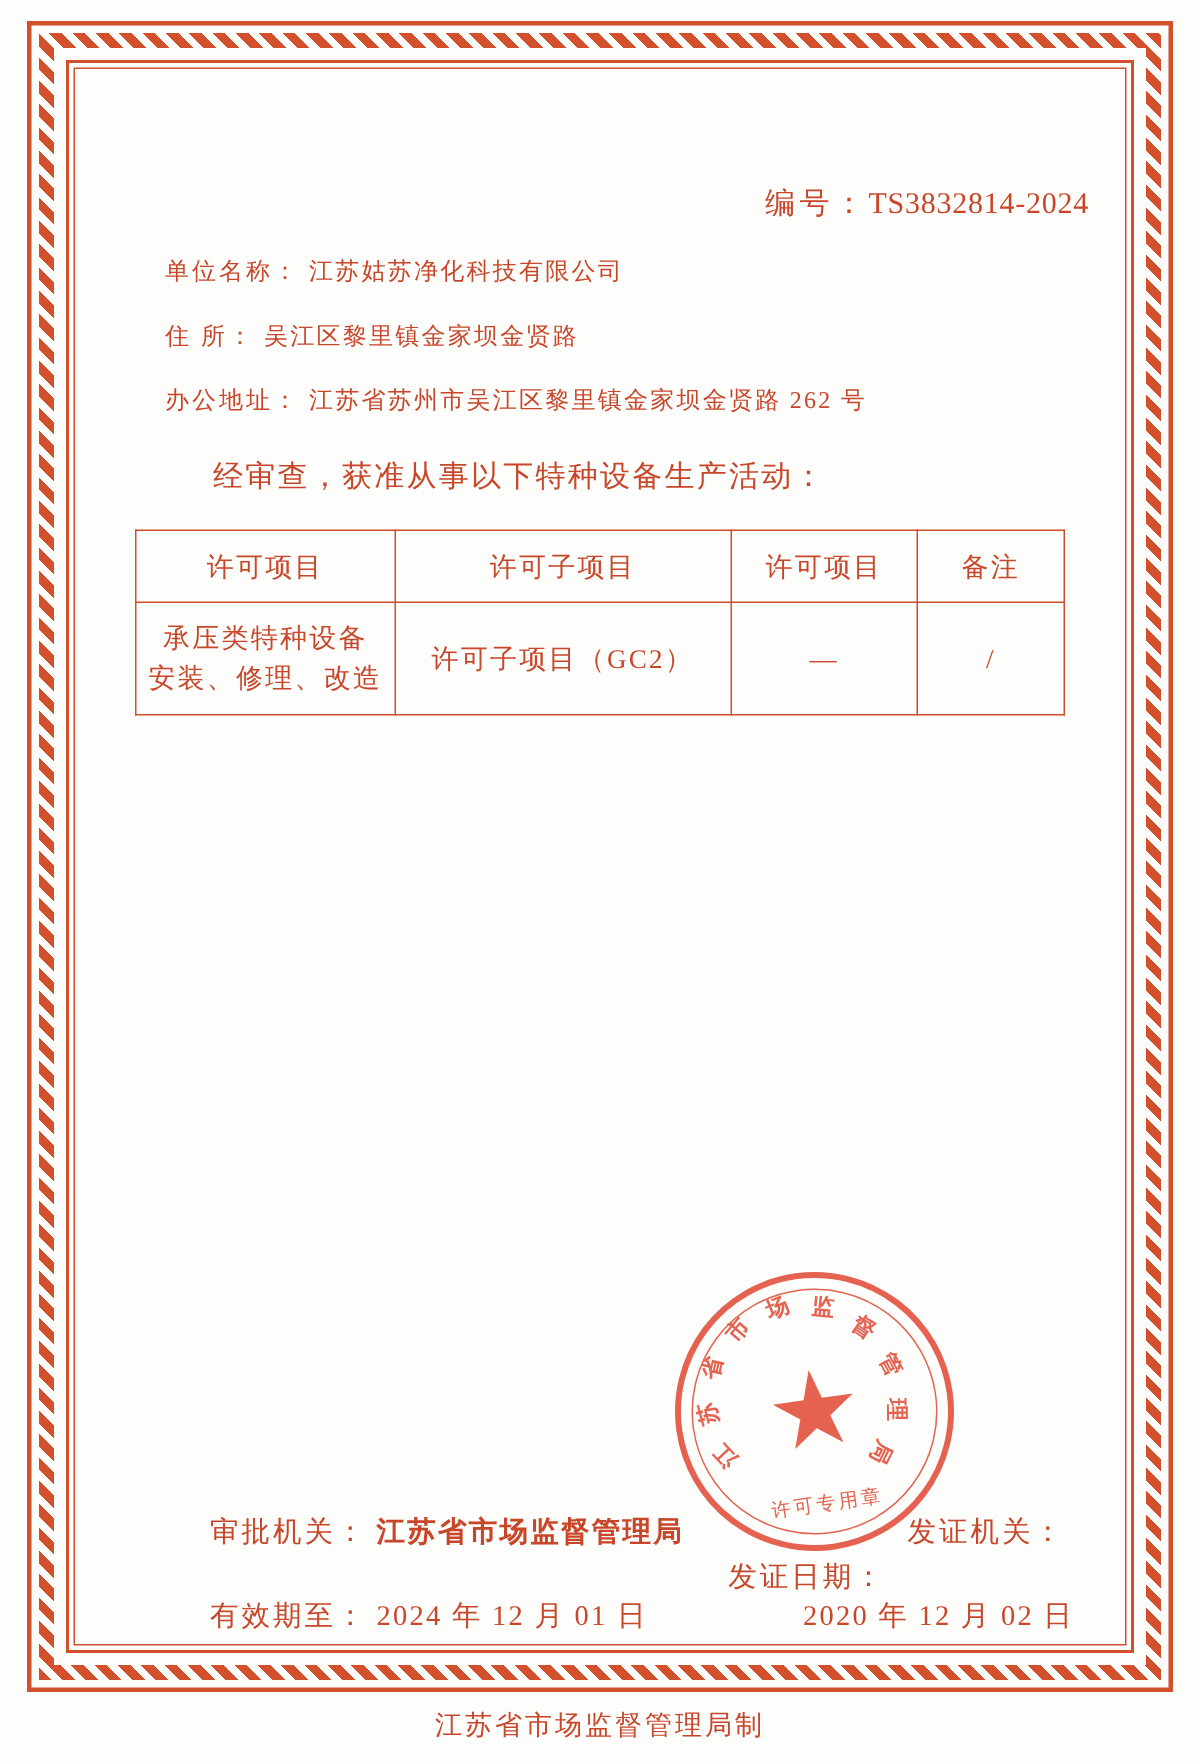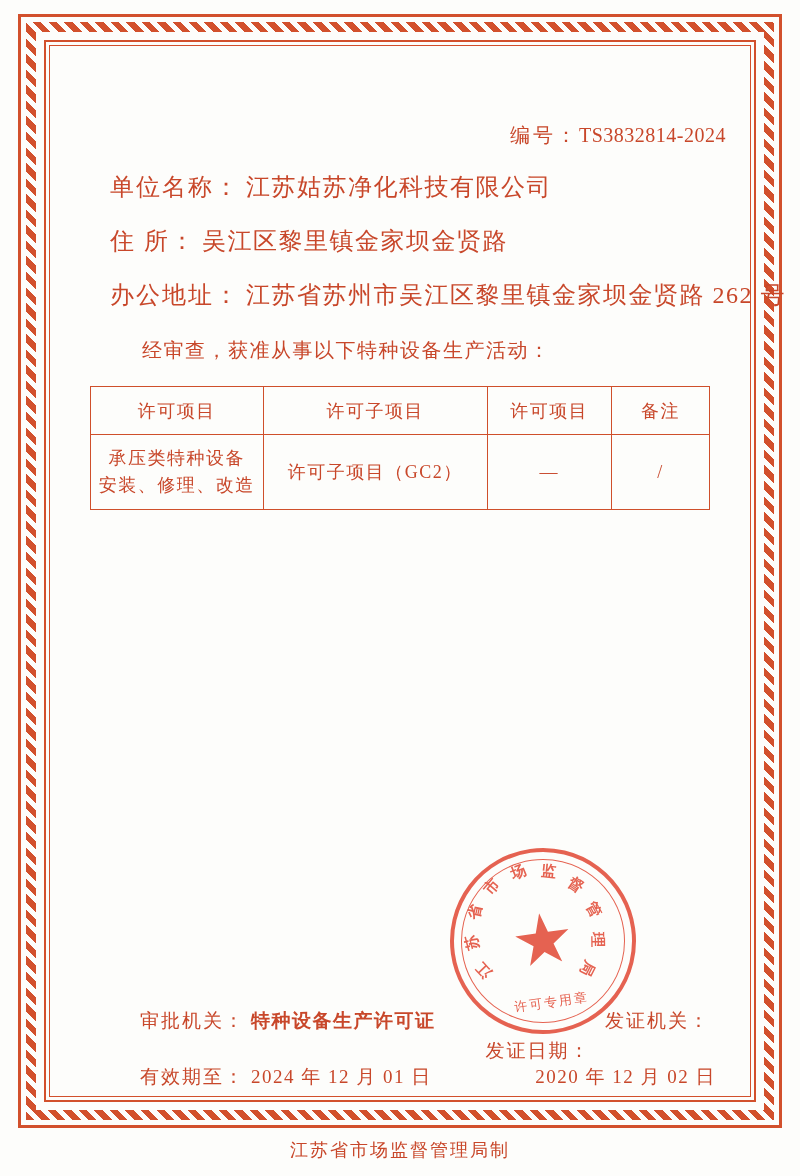--- a/index.html
+++ b/index.html
@@ -77,21 +77,21 @@
     text-align: right;
     padding-right: 14px;
     font-size: 20px;
     letter-spacing: 1px;
   }
   .serial-label { letter-spacing: 3px; }
   .serial-value { letter-spacing: 0.5px; }
 
   .field {
     margin-top: 22px;
-    font-size: 24px;
+    font-size: 16px;
     padding-left: 50px;
     letter-spacing: 1px;
     white-space: nowrap;
   }
   .field .lbl { letter-spacing: 2px; }
   .field .val { margin-left: 6px; letter-spacing: 1.5px; }
   .field.spaced .lbl { letter-spacing: 2px; }
 
   .statement {
     margin-top: 26px;
@@ -268,21 +268,21 @@
         <span class="seal-char" style="transform: translate(64.4288px, 0.0516972px) rotate(97.2222deg);">理</span>
         <span class="seal-char" style="transform: translate(51.9789px, 32.2975px) rotate(125deg);">局</span>
       </div>
     <div class="seal-bottom">许可专用章</div>
   </div>
 
   <div class="sign-area">
     <div class="sign-row">
       <span class="sign-left">
         <span class="lbl">审批机关：</span>
-          <span class="val authority">特种设备生产许可证</span>
+          <span class="val authority">江苏省市场监督管理局</span>
       </span>
       <span class="spacer"></span>
       <span class="sign-right">
         <span class="lbl">发证机关：</span>
           <span class="val"></span>
       </span>
     </div>
     <div class="sign-row">
       <span class="sign-left">
         <span class="lbl">有效期至：</span>

